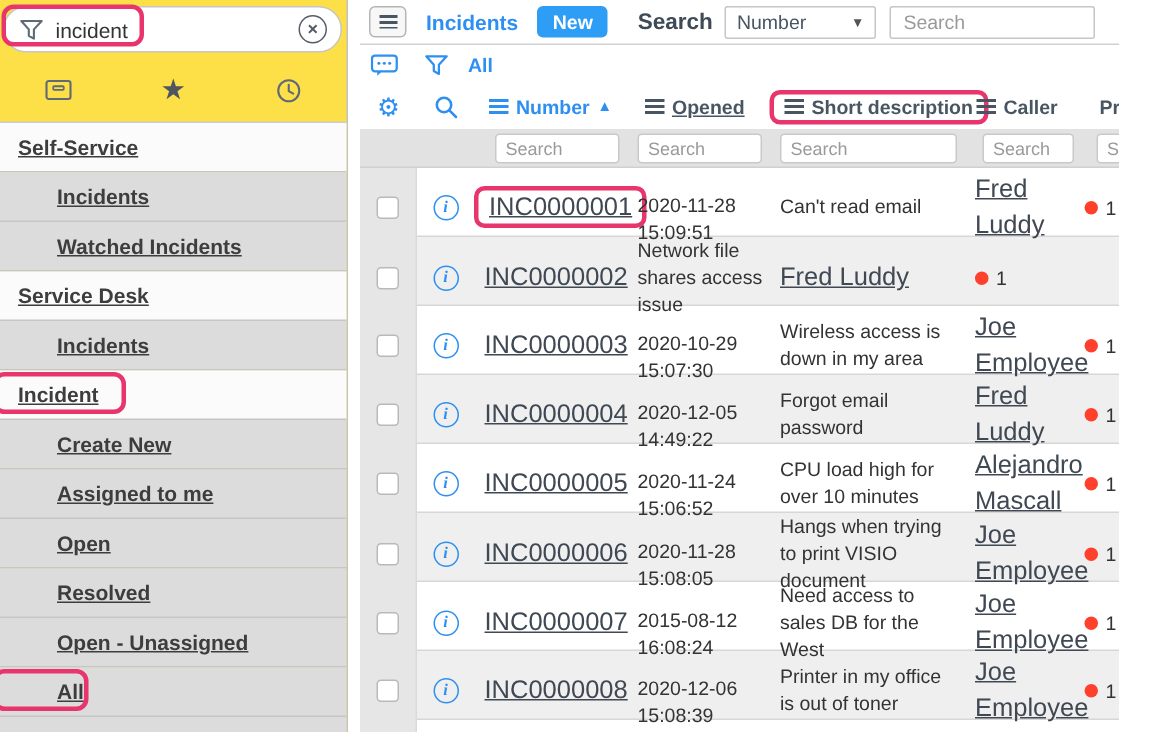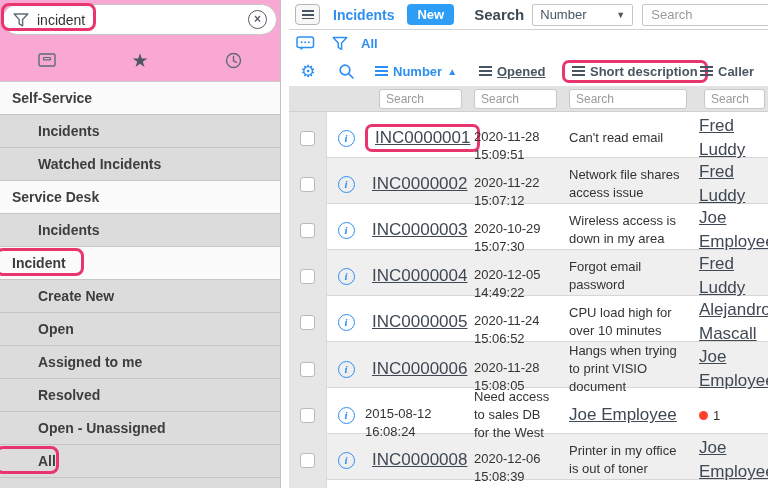--- a/index.html
+++ b/index.html
@@ -1,30 +1,30 @@
 <!DOCTYPE html>
 <html><head>
 <meta charset="utf-8">
 <style>
   * { margin:0; padding:0; box-sizing:border-box; }
   html,body { background:#fff; }
   body { font-family:"Liberation Sans", sans-serif; }
   .app { position:relative; width:768px; height:488px; overflow:hidden; display:flex; background:#fff; }
 
   
-  .sidebar { position:relative; width:281px; height:488px; border-right:1px solid #c2c2c2; background:#f9a8d4; flex:none; }
+  .sidebar { position:relative; width:232px; height:488px; border-right:1px solid #c2c2c2; background:#fde047; flex:none; }
   .nav-search-area { height:40px; padding:4px 3px 0 2px; position:relative; }
   .nav-search-pill { height:31px; border:1px solid #c6c6c6; border-radius:16px; background:#fff; display:flex; align-items:center; padding:0 9px 0 10px; }
   .nav-search-pill input { border:none; outline:none; flex:1; font-family:"Liberation Sans",sans-serif; font-size:14px; color:#333; margin-left:8px; background:transparent; min-width:0; }
   .icon-gray { color:#5f6a76; }
   .clear-btn { width:19px; height:19px; border:1px solid #565c66; border-radius:50%; color:#565c66; font-size:12px; line-height:17px; text-align:center; font-weight:bold; flex:none; }
   .nav-tabs { height:42px; display:flex; border-bottom:1px solid #cbcbcb; }
   .nav-tab { flex:1; display:flex; align-items:center; justify-content:center; }
   .star-glyph { font-size:19px; color:#4f565f; line-height:1; }
-  .nav-item { height:33px; display:flex; align-items:center; border-bottom:1px solid #c6c6c6; font-size:14px; font-weight:600; color:#3d3d3d; position:relative; }
+  .nav-item { height:33px; display:flex; align-items:center; border-bottom:1px solid #c6c6c6; font-size:14px; font-weight:600; color:#3d3d3d; position:relative;text-decoration:underline; }
   .nav-item.hdr { padding-left:12px; background:#fbfbfb; }
   .nav-item.mod { padding-left:38px; background:#dcdcdc; }
 
   
   .annot-abs { position:absolute; border:3px solid #e8356d; border-radius:8px; pointer-events:none; }
   .annot-inline { display:inline-flex; align-items:center; border:3px solid #e8356d; border-radius:7px; padding:1px 7px; }
 
   
   .main { position:relative; margin-left:8px; width:506px; height:488px; flex:none; overflow:hidden; }
   .topbar { height:30px; display:flex; align-items:center; border-bottom:1px solid #d2d2d2; }
@@ -128,24 +128,24 @@
           <span>Incidents</span>
         </div>
       <div class="nav-item hdr">
         <span>Incident</span>
         <div class="annot-abs" style="left:-5px; top:1px; width:89px; height:28px;"></div>
       </div>
       <div class="nav-item mod">
           <span>Create New</span>
         </div>
       <div class="nav-item mod">
+          <span>Assigned to me</span>
+        </div>
+      <div class="nav-item mod">
           <span>Open</span>
-        </div>
-      <div class="nav-item mod">
-          <span>Assigned to me</span>
         </div>
       <div class="nav-item mod">
           <span>Resolved</span>
         </div>
       <div class="nav-item mod">
           <span>Open - Unassigned</span>
         </div>
       <div class="nav-item mod">
         <span>All</span>
         <div class="annot-abs" style="left:-5px; top:1px; width:64px; height:28px;"></div>
@@ -256,24 +256,20 @@
       </div>
 
       <div class="lgrid trow even">
         <div class="chk-cell">
             <span class="checkbox"></span>
           </div>
         <div class="icon-cell">
             <span class="info-icon">i</span>
           </div>
         <div class="num-cell"><a class="rec-link">INC0000002</a></div>
-        <div class="opened-cell">
-            <div>2020-11-22</div>
-            <div>15:07:12</div>
-          </div>
         <div class="desc-cell">Network file shares access issue</div>
         <div class="caller-cell"><a class="rec-link">Fred Luddy</a></div>
         <div class="prio-cell">
             <span class="prio-dot"></span>
             <span>1</span>
           </div>
       </div>
 
       <div class="lgrid trow odd">
         <div class="chk-cell">
@@ -355,20 +351,21 @@
           </div>
       </div>
 
       <div class="lgrid trow odd">
         <div class="chk-cell">
             <span class="checkbox"></span>
           </div>
         <div class="icon-cell">
             <span class="info-icon">i</span>
           </div>
+        <div class="num-cell"><a class="rec-link">INC0000007</a></div>
         <div class="opened-cell">
             <div>2015-08-12</div>
             <div>16:08:24</div>
           </div>
         <div class="desc-cell">Need access to sales DB for the West</div>
         <div class="caller-cell"><a class="rec-link">Joe Employee</a></div>
         <div class="prio-cell">
             <span class="prio-dot"></span>
             <span>1</span>
           </div>

